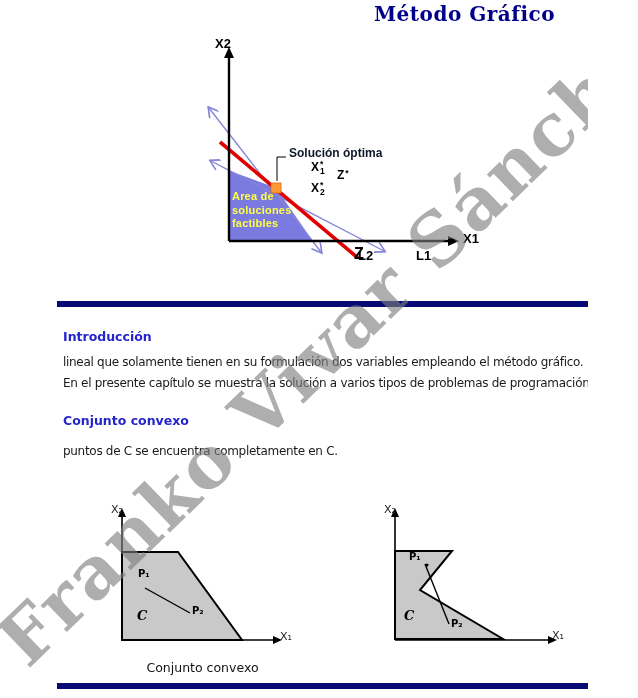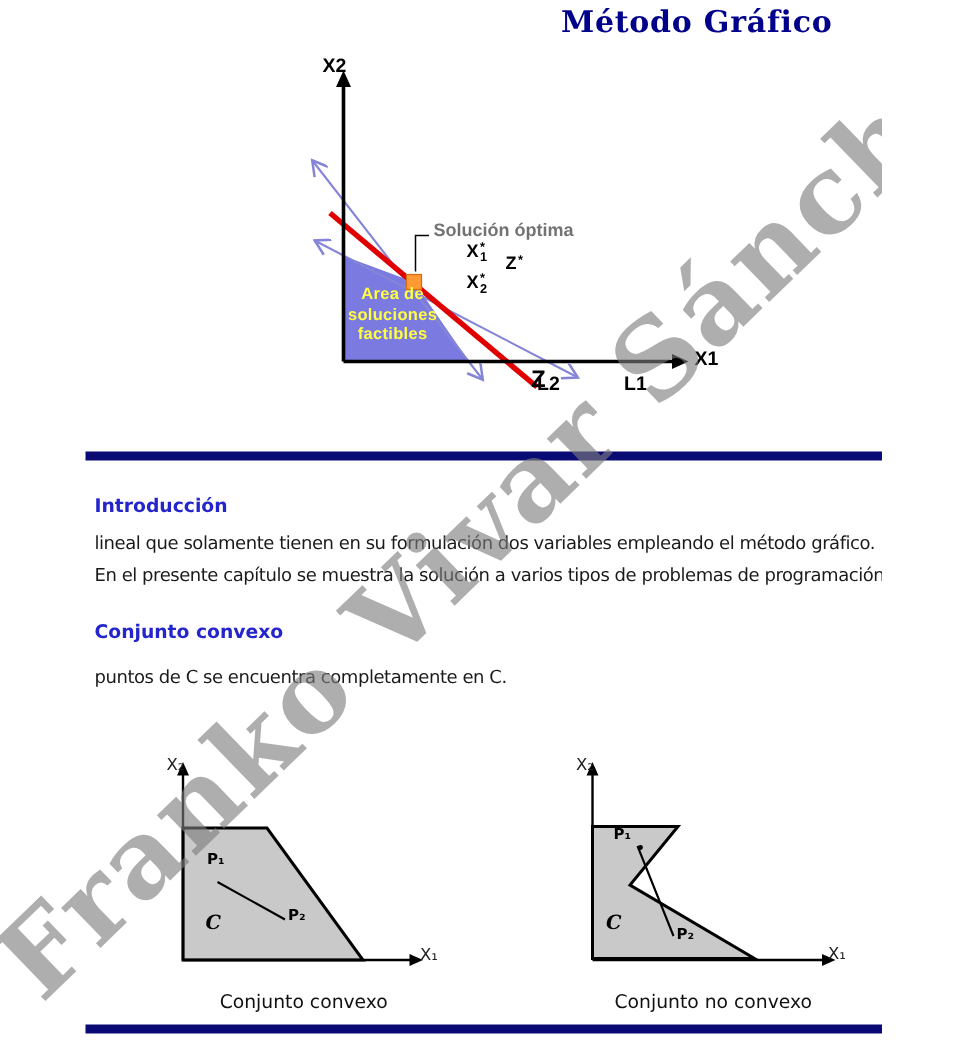--- a/index.html
+++ b/index.html
@@ -11,25 +11,25 @@
   
   .divider{left:57px;width:546px;height:6px;background:var(--divider);}
   .divider.top{top:301px;}
   .divider.bottom{top:683px;}
   
   .heading{left:63px;font:700 12.5px "DejaVu Sans",sans-serif;color:var(--heading_blue);}
   .para{left:63px;font:400 12px "DejaVu Sans",sans-serif;color:var(--body_text);
         line-height:21px;letter-spacing:-0.3px;white-space:nowrap;}
   
   .glabel{font:700 13px "Liberation Sans",sans-serif;color:#000;}
-  .callout{font:700 12px "Liberation Sans",sans-serif;color:#737373;}
+  .callout{font:700 12px "Liberation Sans",sans-serif;color:#0f172a;}
   .optlbl{font:700 12px "Liberation Sans",sans-serif;color:#000;display:flex;align-items:flex-start;}
   .stk{display:inline-flex;flex-direction:column;font-size:8.5px;line-height:7px;margin-left:1px;transform:translateY(1px);}
   .supstar{font-size:8.5px;vertical-align:4px;margin-left:1px;}
-  .regiontext{font:700 11px "Liberation Sans",sans-serif;color:var(--region_label);line-height:13.5px;letter-spacing:0.2px;text-align:center;}
+  .regiontext{font:700 11px "Liberation Sans",sans-serif;color:var(--region_label);line-height:13.5px;letter-spacing:0.2px;}
   .linelbl{font:700 13px "Liberation Sans",sans-serif;color:#000;margin-left:28px;}
   .zbig{font:700 16px "Liberation Sans",sans-serif;color:#000;}
   
   .axlbl{font:400 11px "DejaVu Sans",sans-serif;color:#222;}
   .plbl{font:700 10px "DejaVu Sans",sans-serif;color:#000;}
   .clbl{font:700 italic 13px "DejaVu Serif",serif;font-style:italic;color:#000;}
   .caption{font:400 12.5px "DejaVu Sans",sans-serif;color:#111;text-align:center;}
   
   svg .region{fill:var(--region_fill);}
   svg .axis{stroke:#000;stroke-width:2.4;}
@@ -149,19 +149,18 @@
     <polygon class="axishead" points="17,8 13,17 21,17"></polygon>
     <polygon class="axishead" points="179,140 170,136 170,144"></polygon>
     <circle cx="49" cy="65" r="1.6" fill="#000"></circle>
     <line class="seg" x1="47" y1="64" x2="71" y2="124"></line>
   </svg>
   <div class="abs axlbl" style="left:384px;top:503px">X₂</div>
   <div class="abs axlbl" style="left:552px;top:629px">X₁</div>
   <div class="abs plbl" style="left:409px;top:551px">P₁</div>
   <div class="abs plbl" style="left:451px;top:618px">P₂</div>
   <div class="abs clbl" style="left:404px;top:608px">C</div>
-  <div class="abs caption" style="left:378px;top:660px;width:195px">Conjunto no convexo</div>
 
   <div class="abs divider bottom"></div>
 
   <div class="abs watermark">Franko Vivar Sánchez</div>
 
 </div>
 
 </body></html>

